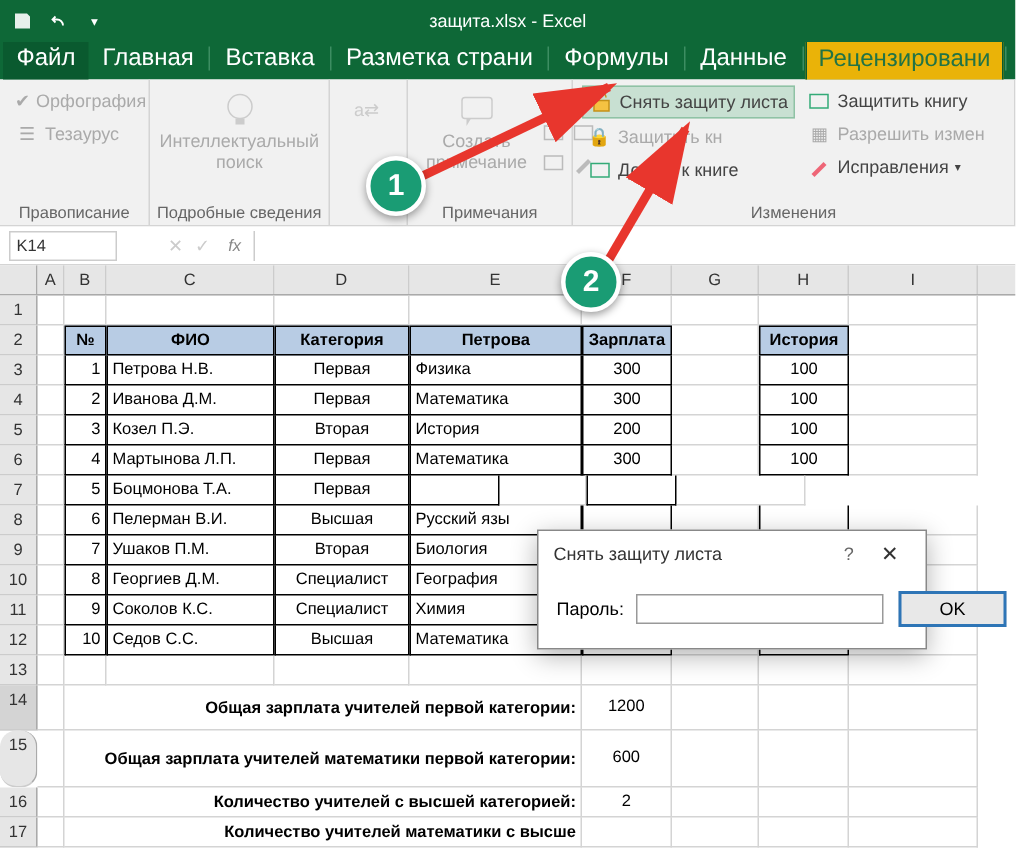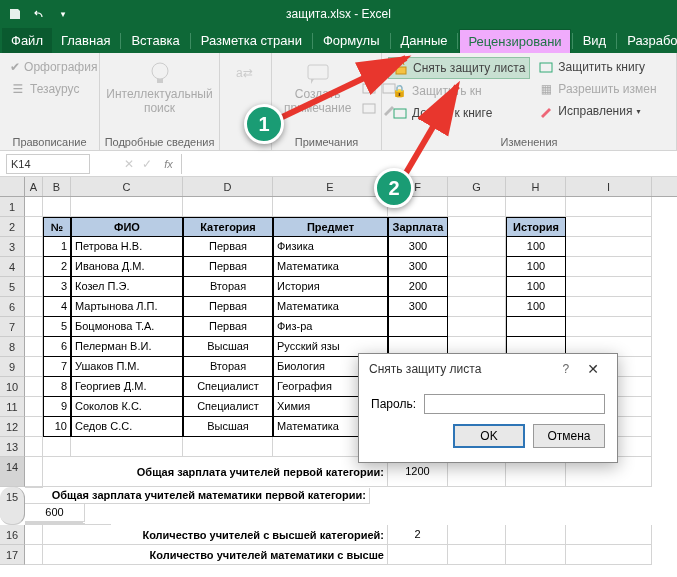--- a/index.html
+++ b/index.html
@@ -2,37 +2,37 @@
 <html><head>
 <meta charset="utf-8">
 <style>
 *{box-sizing:border-box;margin:0;padding:0;font-family:'Segoe UI',Tahoma,sans-serif;font-size:12px}
 body{width:677px;height:577px;background:#fff;overflow:hidden;position:relative}
 .titlebar{height:28px;background:#0e6837;display:flex;align-items:center;padding:0 4px;position:relative}
 .qat{display:flex;gap:2px;align-items:center}
 .qat-btn{width:22px;height:22px;display:flex;align-items:center;justify-content:center;color:#fff}
 .title{position:absolute;left:50%;transform:translateX(-50%);color:#fff;font-size:12px}
 .tabbar{height:25px;background:#0e6837;display:flex;align-items:flex-end;padding-left:2px}
-.tab{padding:4px 8px;color:#fff;font-size:13px;cursor:pointer;border:1px solid transparent;white-space:nowrap}
+.tab{padding:4px 8px;color:#fff;font-size:16px;cursor:pointer;border:1px solid transparent;white-space:nowrap}
 .tab.file{background:#0a5a2f}
-.tab.active{background:#f0abfc;color:#217346;border-color:#0a5a2f;border-bottom:none}
+.tab.active{background:#eab308;color:#217346;border-color:#0a5a2f;border-bottom:none}
 .tab-sep{width:1px;height:16px;background:#3d8d62;margin:0 1px;align-self:center}
 .ribbon{height:98px;background:#f1f1f1;border-bottom:1px solid #d4d4d4;display:flex}
 .rgroup{border-right:1px solid #d4d4d4;padding:4px 6px;display:flex;flex-direction:column;height:100%;position:relative}
 .rgroup-label{position:absolute;bottom:2px;left:0;right:0;text-align:center;color:#666;font-size:11px}
 .rg-items{display:flex;gap:4px;flex:1}
 .rg-col{display:flex;flex-direction:column;gap:2px}
 .rg-item{display:flex;align-items:center;gap:4px;padding:2px 4px;color:#444;font-size:11px;white-space:nowrap}
 .rg-item.disabled{color:#aaa}
 .rg-item.highlight{background:#c8e0d2;border:1px solid #8fc2a5}
 .rg-big{display:flex;flex-direction:column;align-items:center;padding:2px 6px;color:#666;font-size:11px;text-align:center}
 .rg-big.disabled{color:#aaa}
 .ico{width:16px;height:16px;display:inline-flex;align-items:center;justify-content:center}
 .formula-bar{height:26px;background:#fff;border-bottom:1px solid #d4d4d4;display:flex;align-items:center}
-.namebox{width:84px;height:20px;border:1px solid #ccc;margin:0 30px 0 6px;padding:0 4px;display:flex;align-items:center;font-size:11px;color:#333}
+.namebox{width:72px;height:20px;border:1px solid #ccc;margin:0 30px 0 6px;padding:0 4px;display:flex;align-items:center;font-size:11px;color:#333}
 .fx{padding:0 8px;color:#888;font-style:italic;font-size:11px}
 .fx-input{flex:1;height:20px;border-left:1px solid #ccc;padding:0 4px}
 .sheet{position:relative;background:#fff}
 .colheads{display:flex;height:20px;background:#e6e6e6;border-bottom:1px solid #aaa}
 .corner{width:25px;border-right:1px solid #aaa;background:#e6e6e6}
 .ch{border-right:1px solid #ccc;text-align:center;line-height:20px;color:#333;font-size:11px;background:#e6e6e6}
 .grid{display:flex}
 .rowheads{display:flex;flex-direction:column}
 .rh{width:25px;height:20px;border-right:1px solid #aaa;border-bottom:1px solid #ccc;text-align:center;line-height:20px;color:#333;font-size:11px;background:#e6e6e6}
 .rh.sel{background:#d4d4d4}
@@ -44,21 +44,21 @@
 .cell.data:first-child{border-left:1px solid #000}
 .cell.num{text-align:right}
 .cell.ctr{text-align:center}
 .cell.bold{font-weight:bold}
 .cA{width:18px}.cB{width:28px}.cC{width:112px}.cD{width:90px}.cE{width:115px}.cF{width:60px}.cG{width:58px}.cH{width:60px}.cI{width:86px}
 .dialog{position:absolute;left:358px;top:353px;width:260px;background:#fff;border:1px solid #888;box-shadow:0 4px 16px rgba(0,0,0,.3);z-index:50}
 .dlg-title{height:30px;display:flex;align-items:center;padding:0 10px;font-size:12px;color:#333}
 .dlg-title .sp{flex:1}
 .dlg-q{padding:0 10px;color:#666;cursor:pointer}
 .dlg-x{padding:0 8px;font-size:14px;cursor:pointer}
-.dlg-body{padding:10px 12px 14px;display:flex;flex-direction:column;gap:10px}
+.dlg-body{padding:10px 12px 14px;display:flex;flex-direction:row;gap:10px}
 .dlg-row{display:flex;align-items:center;gap:8px}
 .dlg-row input{flex:1;height:20px;border:1px solid #999;padding:0 4px}
 .dlg-btns{display:flex;gap:8px;justify-content:flex-end}
 .dlg-btn{width:72px;height:24px;border:1px solid #999;background:#e8e8e8;font-size:12px;cursor:pointer}
 .dlg-btn.def{border:2px solid #2e75b6}
 .callout{position:absolute;width:40px;height:40px;border-radius:50%;background:#1a9c74;border:3px solid #fff;box-shadow:0 2px 6px rgba(0,0,0,.4);display:flex;align-items:center;justify-content:center;color:#fff;font-size:20px;font-weight:bold;z-index:60}
 .arrow{position:absolute;z-index:55}
 .summary{border-right:1px solid #d4d4d4;border-bottom:1px solid #d4d4d4}
 </style>
 </head>
@@ -288,21 +288,21 @@
           <div class="cell  cF"></div>
           <div class="cell  cG"></div>
           <div class="cell  cH"></div>
           <div class="cell  cI"></div>
         </div>
         <div class="row">
           <div class="cell  cA"></div>
           <div class="cell hdr cB">№</div>
           <div class="cell hdr cC">ФИО</div>
           <div class="cell hdr cD">Категория</div>
-          <div class="cell hdr cE">Предмет</div>
+          <div class="cell hdr cE">Петрова</div>
           <div class="cell hdr cF">Зарплата</div>
           <div class="cell  cG"></div>
           <div class="cell hdr cH">История</div>
           <div class="cell  cI"></div>
         </div>
         <div class="row">
           <div class="cell  cA"></div>
           <div class="cell data num cB">1</div>
           <div class="cell data cC">Петрова Н.В.</div>
           <div class="cell data ctr cD">Первая</div>
@@ -343,21 +343,20 @@
           <div class="cell data ctr cF">300</div>
           <div class="cell  cG"></div>
           <div class="cell data ctr cH">100</div>
           <div class="cell  cI"></div>
         </div>
         <div class="row">
           <div class="cell  cA"></div>
           <div class="cell data num cB">5</div>
           <div class="cell data cC">Боцмонова Т.А.</div>
           <div class="cell data ctr cD">Первая</div>
-          <div class="cell data cE">Физ-ра</div>
           <div class="cell data ctr cF"></div>
           <div class="cell  cG"></div>
           <div class="cell data ctr cH"></div>
           <div class="cell  cI"></div>
         </div>
         <div class="row">
           <div class="cell  cA"></div>
           <div class="cell data num cB">6</div>
           <div class="cell data cC">Пелерман В.И.</div>
           <div class="cell data ctr cD">Высшая</div>
@@ -423,21 +422,21 @@
           <div class="cell  cI"></div>
         </div>
         <div class="row" style="height: 30px;">
           <div class="cell  cA"></div>
           <div class="cell bold summary" style="width: 345px; text-align: right; line-height: 16px; display: flex; align-items: center; justify-content: flex-end; white-space: normal;">Общая зарплата учителей первой категории:</div>
           <div class="cell ctr summary cF" style="display: flex; align-items: center; justify-content: center;">1200</div>
           <div class="cell  cG"></div>
           <div class="cell  cH"></div>
           <div class="cell  cI"></div>
         </div>
-        <div class="row" style="height: 38px; flex-direction: column;">
+        <div class="row" style="height: 38px;">
           <div class="cell  cA"></div>
           <div class="cell bold summary" style="width: 345px; text-align: right; line-height: 16px; display: flex; align-items: center; justify-content: flex-end; white-space: normal;">Общая зарплата учителей математики первой категории:</div>
           <div class="cell ctr summary cF" style="display: flex; align-items: center; justify-content: center;">600</div>
           <div class="cell  cG"></div>
           <div class="cell  cH"></div>
           <div class="cell  cI"></div>
         </div>
         <div class="row" style="height: 20px;">
           <div class="cell  cA"></div>
           <div class="cell bold summary" style="width: 345px; text-align: right; line-height: 16px; display: flex; align-items: center; justify-content: flex-end; white-space: normal;">Количество учителей с высшей категорией:</div>

